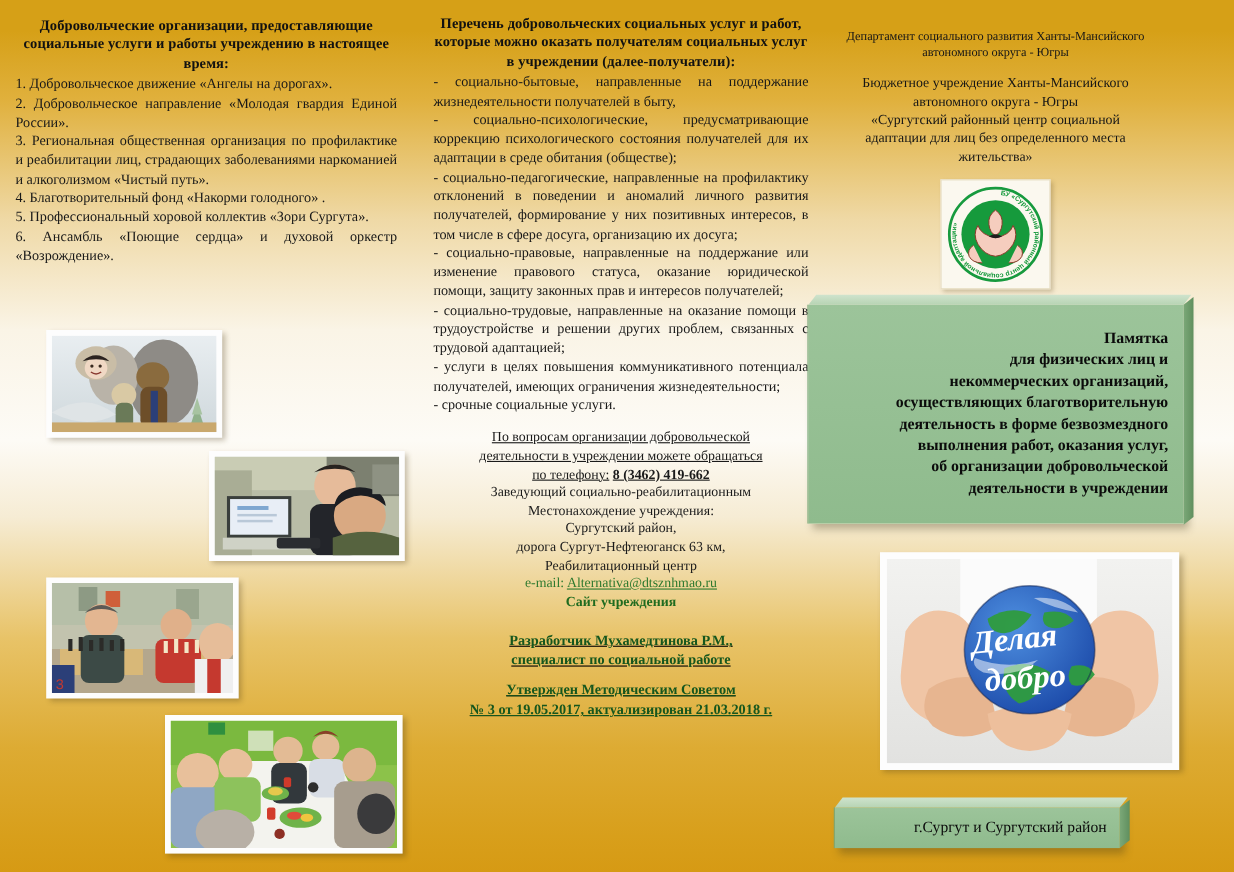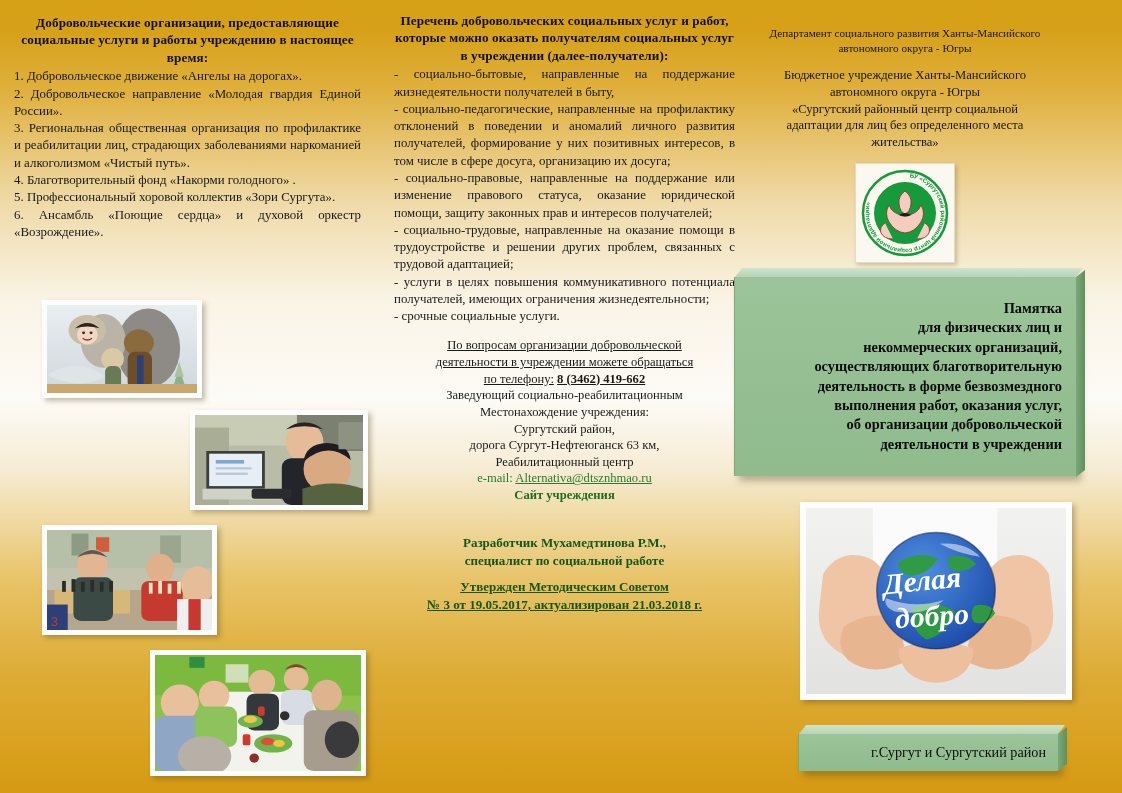--- a/index.html
+++ b/index.html
@@ -100,21 +100,21 @@
   .green-box.small{padding:9px 12px 9px 12px;margin-top:12px;}
   .green-box.small .gb-text{font-weight:normal;font-size:14.2px;}
 
   
   .contact{margin-top:12px;text-align:center;font-family:Liberation Serif, serif;}
   .contact .ln{font-size:12.6px;line-height:1.32;color:#1a1a1a;}
   .contact .ul{text-decoration:underline;}
   .contact .b{font-weight:bold;}
   .contact .green{color:#2f7a2f;}
   .contact .greenb{color:#1f6b1f;font-weight:bold;}
-  .devblock{margin-top:30px;text-align:center;}
+  .devblock{margin-top:18px;text-align:center;text-decoration:underline;}
   .devblock .dl{font-size:13px;line-height:1.38;font-weight:bold;color:#15561d;}
   .devblock .dl.u{text-decoration:underline;}
   .devblock .sp{height:9px;}
 </style>
 </head>
 <body>
 
 <div class="page">
 
   <div class="col col-left">
@@ -255,20 +255,21 @@
           <circle cx="136" cy="66" r="5" fill="#2e2e2e"></circle>
           <circle cx="104" cy="112" r="5" fill="#8d2f24"></circle>
         </g>
       </svg>
     </div>
   </div>
 
   <div class="col col-mid">
     <h2 class="sect-title">Перечень добровольческих социальных услуг и работ, которые можно оказать получателям социальных услуг в учреждении (далее-получатели):</h2>
     <p class="body">- социально-бытовые, направленные на поддержание жизнедеятельности получателей в быту,</p>
+    <p class="body">- социально-психологические, предусматривающие коррекцию психологического состояния получателей для их адаптации в среде обитания (обществе);</p>
     <p class="body">- социально-педагогические, направленные на профилактику отклонений в поведении и аномалий личного развития получателей, формирование у них позитивных интересов, в том числе в сфере досуга, организацию их досуга;</p>
     <p class="body">- социально-правовые, направленные на поддержание или изменение правового статуса, оказание юридической помощи, защиту законных прав и интересов получателей;</p>
     <p class="body">- социально-трудовые, направленные на оказание помощи в трудоустройстве и решении других проблем, связанных с трудовой адаптацией;</p>
     <p class="body">- услуги в целях повышения коммуникативного потенциала получателей, имеющих ограничения жизнедеятельности;</p>
     <p class="body nj">- срочные социальные услуги.</p>
 
     <div class="contact">
       <div class="ln ul">По вопросам организации добровольческой</div>
       <div class="ln ul">деятельности в учреждении можете обращаться</div>
       <div class="ln">
@@ -373,19 +374,19 @@
         </g>
         <circle cx="136" cy="88" r="62" fill="none" stroke="#0d1f4d" stroke-width="1.5" opacity=".5"></circle>
         <g font-family="Liberation Serif, serif" fill="#ffffff" font-style="italic" font-weight="bold">
           <text x="82" y="92" font-size="31" transform="rotate(-6 82 92)">Делая</text>
           <text x="94" y="128" font-size="31" transform="rotate(-4 94 128)">добро</text>
         </g>
       </svg>
     </div>
   </div>
 
-  <div style="position:absolute;left:798px;top:722px;width:260px;">
+  <div style="position:absolute;left:758px;top:722px;width:260px;">
     <div class="green-box small">
       <div class="gb-text">г.Сургут и Сургутский район</div>
     </div>
   </div>
 
 </div>
 
 </body></html>

